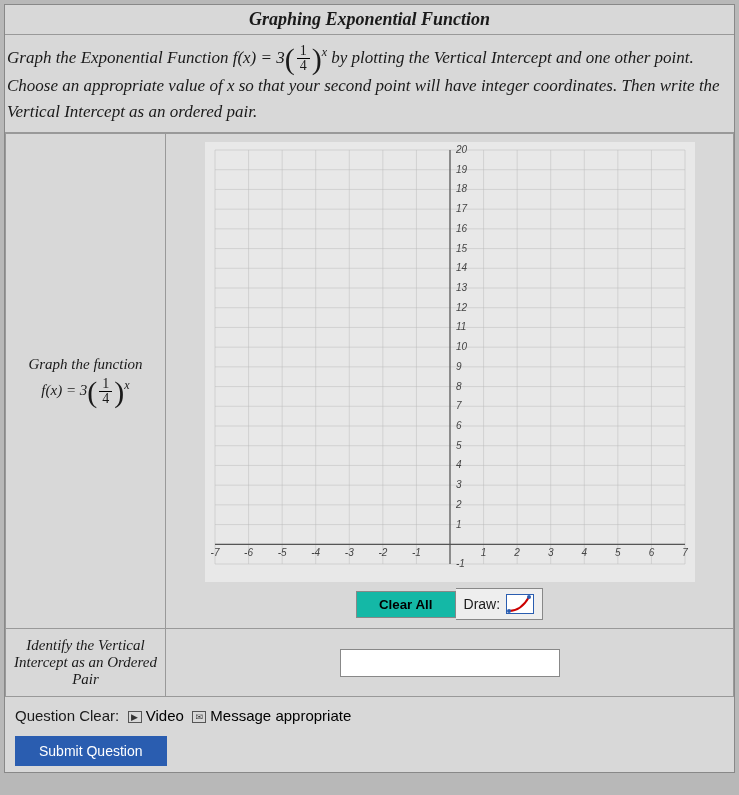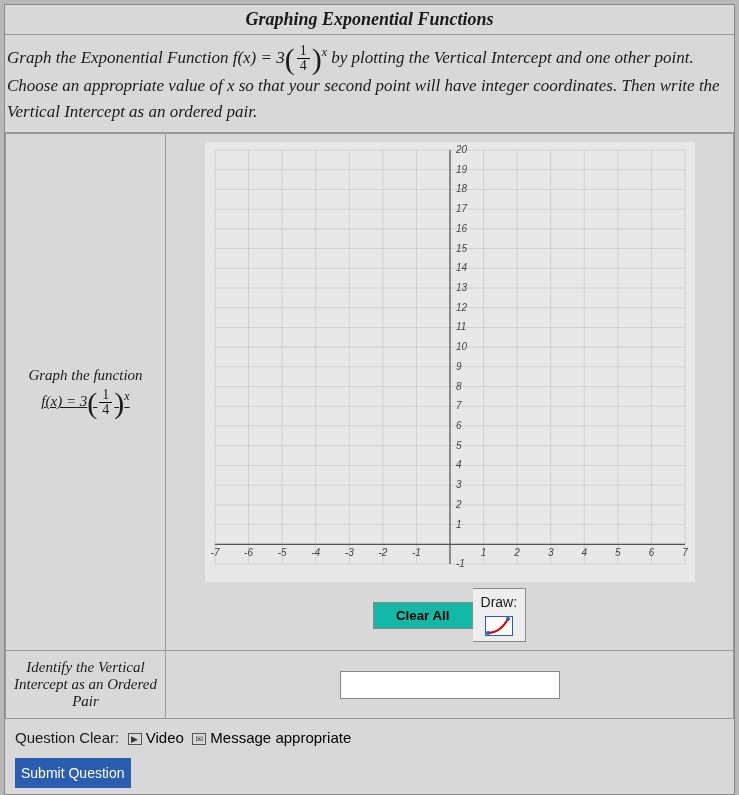--- a/index.html
+++ b/index.html
@@ -92,21 +92,20 @@
       font-weight: bold;
     }
     .draw-label {
       border: 1px solid #888;
       border-left: none;
       background: #eee;
       padding: 5px 8px;
       display: flex;
       align-items: center;
       gap: 6px;
-      flex-direction: column;
     }
     .draw-swatch {
       width: 28px;
       height: 20px;
       border: 1px solid #2a5db0;
       background: #fff;
       position: relative;
     }
     .answer-input {
       width: 220px;
@@ -132,48 +131,48 @@
       text-align: center;
       vertical-align: middle;
       color: #333;
       font-style: normal;
     }
     .submit-btn {
       margin: 6px 10px;
       background: #2a5db0;
       color: #fff;
       border: none;
-      padding: 7px 6px;
+      padding: 7px 24px;
       font-style: normal;
       font-family: Arial, sans-serif;
       font-size: 14px;
       cursor: pointer;
     }
     .tick-label { font-size: 10px; fill: #444; font-family: Arial; font-style: italic;}
     .grid-line { stroke: #bbb; stroke-width: 0.5; }
     .axis-line { stroke: #555; stroke-width: 1.2; }
   </style>
 </head>
 <body>
 
 <div class="container">
-  <div class="title-row">Graphing Exponential Functions</div>
+  <div class="title-row">Graphing Exponential Function</div>
 
   <div class="instructions">
     <span>Graph the Exponential Function </span>
     <span class="fx">f(x) = 3</span><span class="paren">(</span><span class="frac"><span class="num">1</span><span class="den">4</span></span><span class="paren">)</span><span class="sup">x</span>
     <span> by plotting the Vertical Intercept and one other point. Choose an appropriate value of x so that your second point will have integer coordinates. Then write the Vertical Intercept as an ordered pair.</span>
   </div>
 
   <table class="main">
     <tbody>
         <tr>
       <td class="leftcol">
         <div>Graph the function</div>
-        <div style="margin-top:4px;text-decoration:underline;">
+        <div style="margin-top:4px;">
           <span class="fx">f(x) = 3</span><span class="paren">(</span><span class="frac"><span class="num">1</span><span class="den">4</span></span><span class="paren">)</span><span class="sup">x</span>
         </div>
       </td>
       <td class="graph-cell">
         <div class="graph-wrap">
           <svg class="graph" id="graph-svg" width="490" height="440">
                 <line class="grid-line" x1="10" y1="422" x2="10" y2="8"></line>
                 <line class="grid-line" x1="43.57142857142857" y1="422" x2="43.57142857142857" y2="8"></line>
                 <line class="grid-line" x1="77.14285714285714" y1="422" x2="77.14285714285714" y2="8"></line>
                 <line class="grid-line" x1="110.71428571428571" y1="422" x2="110.71428571428571" y2="8"></line>

